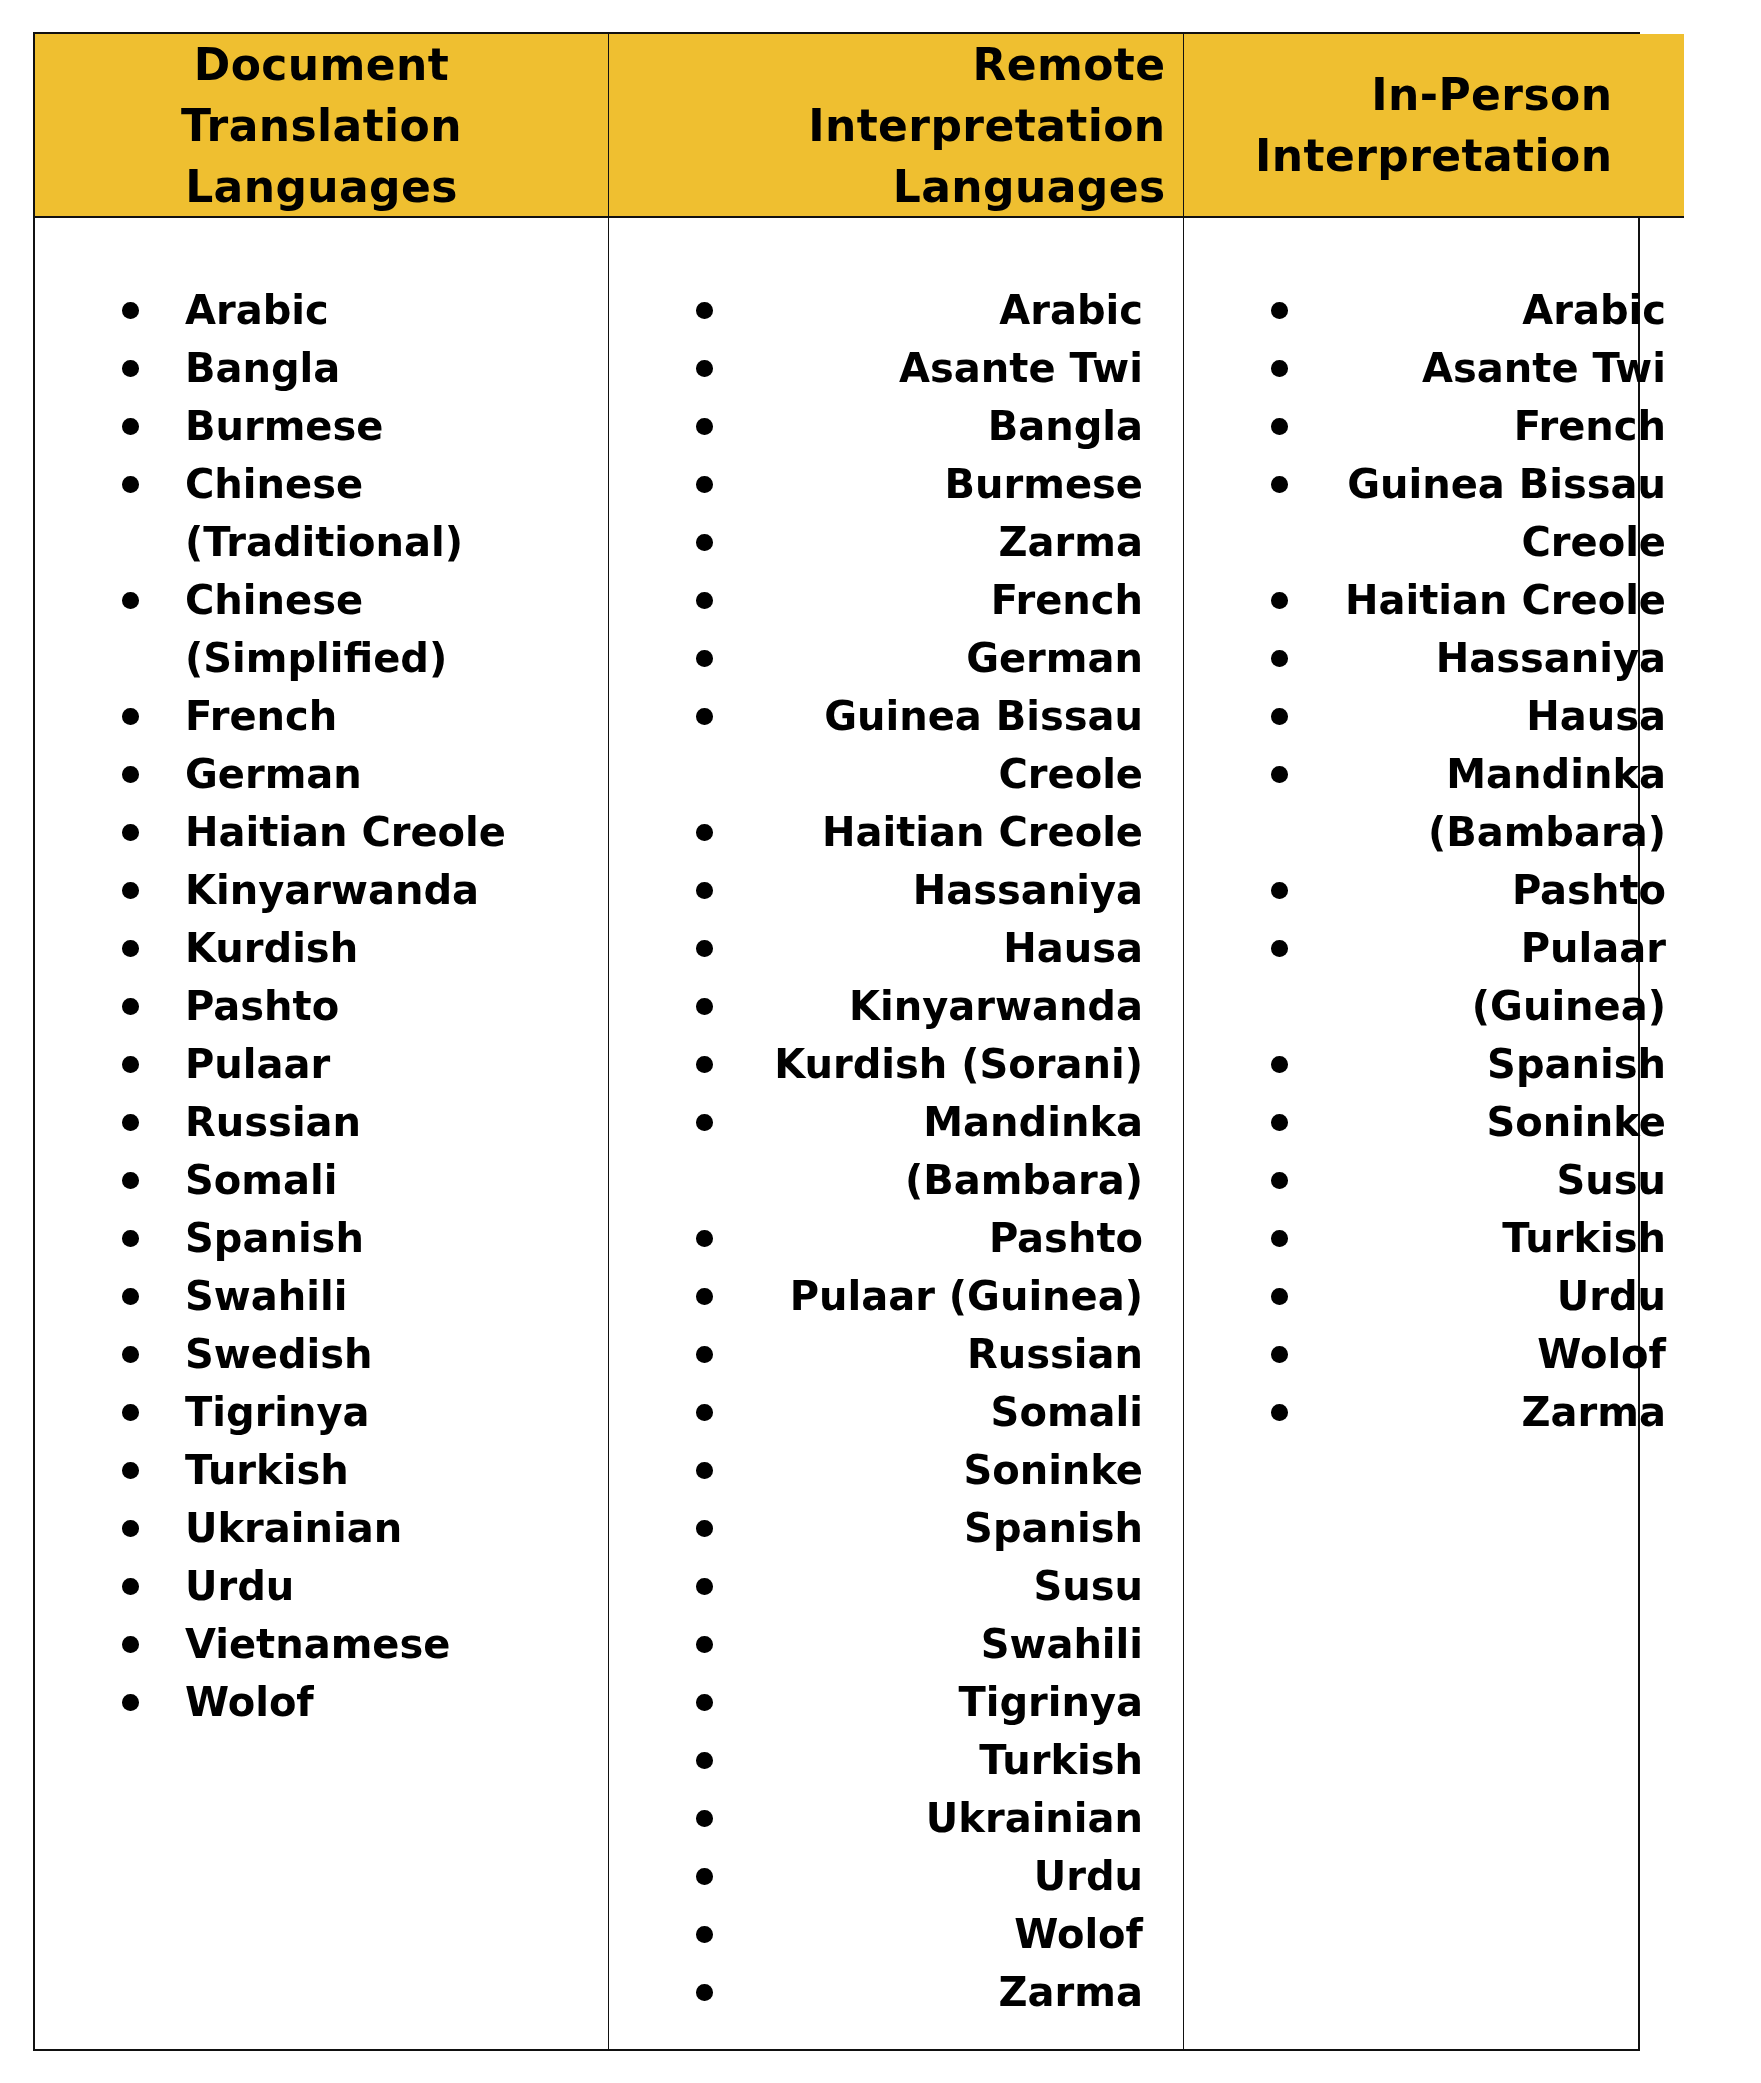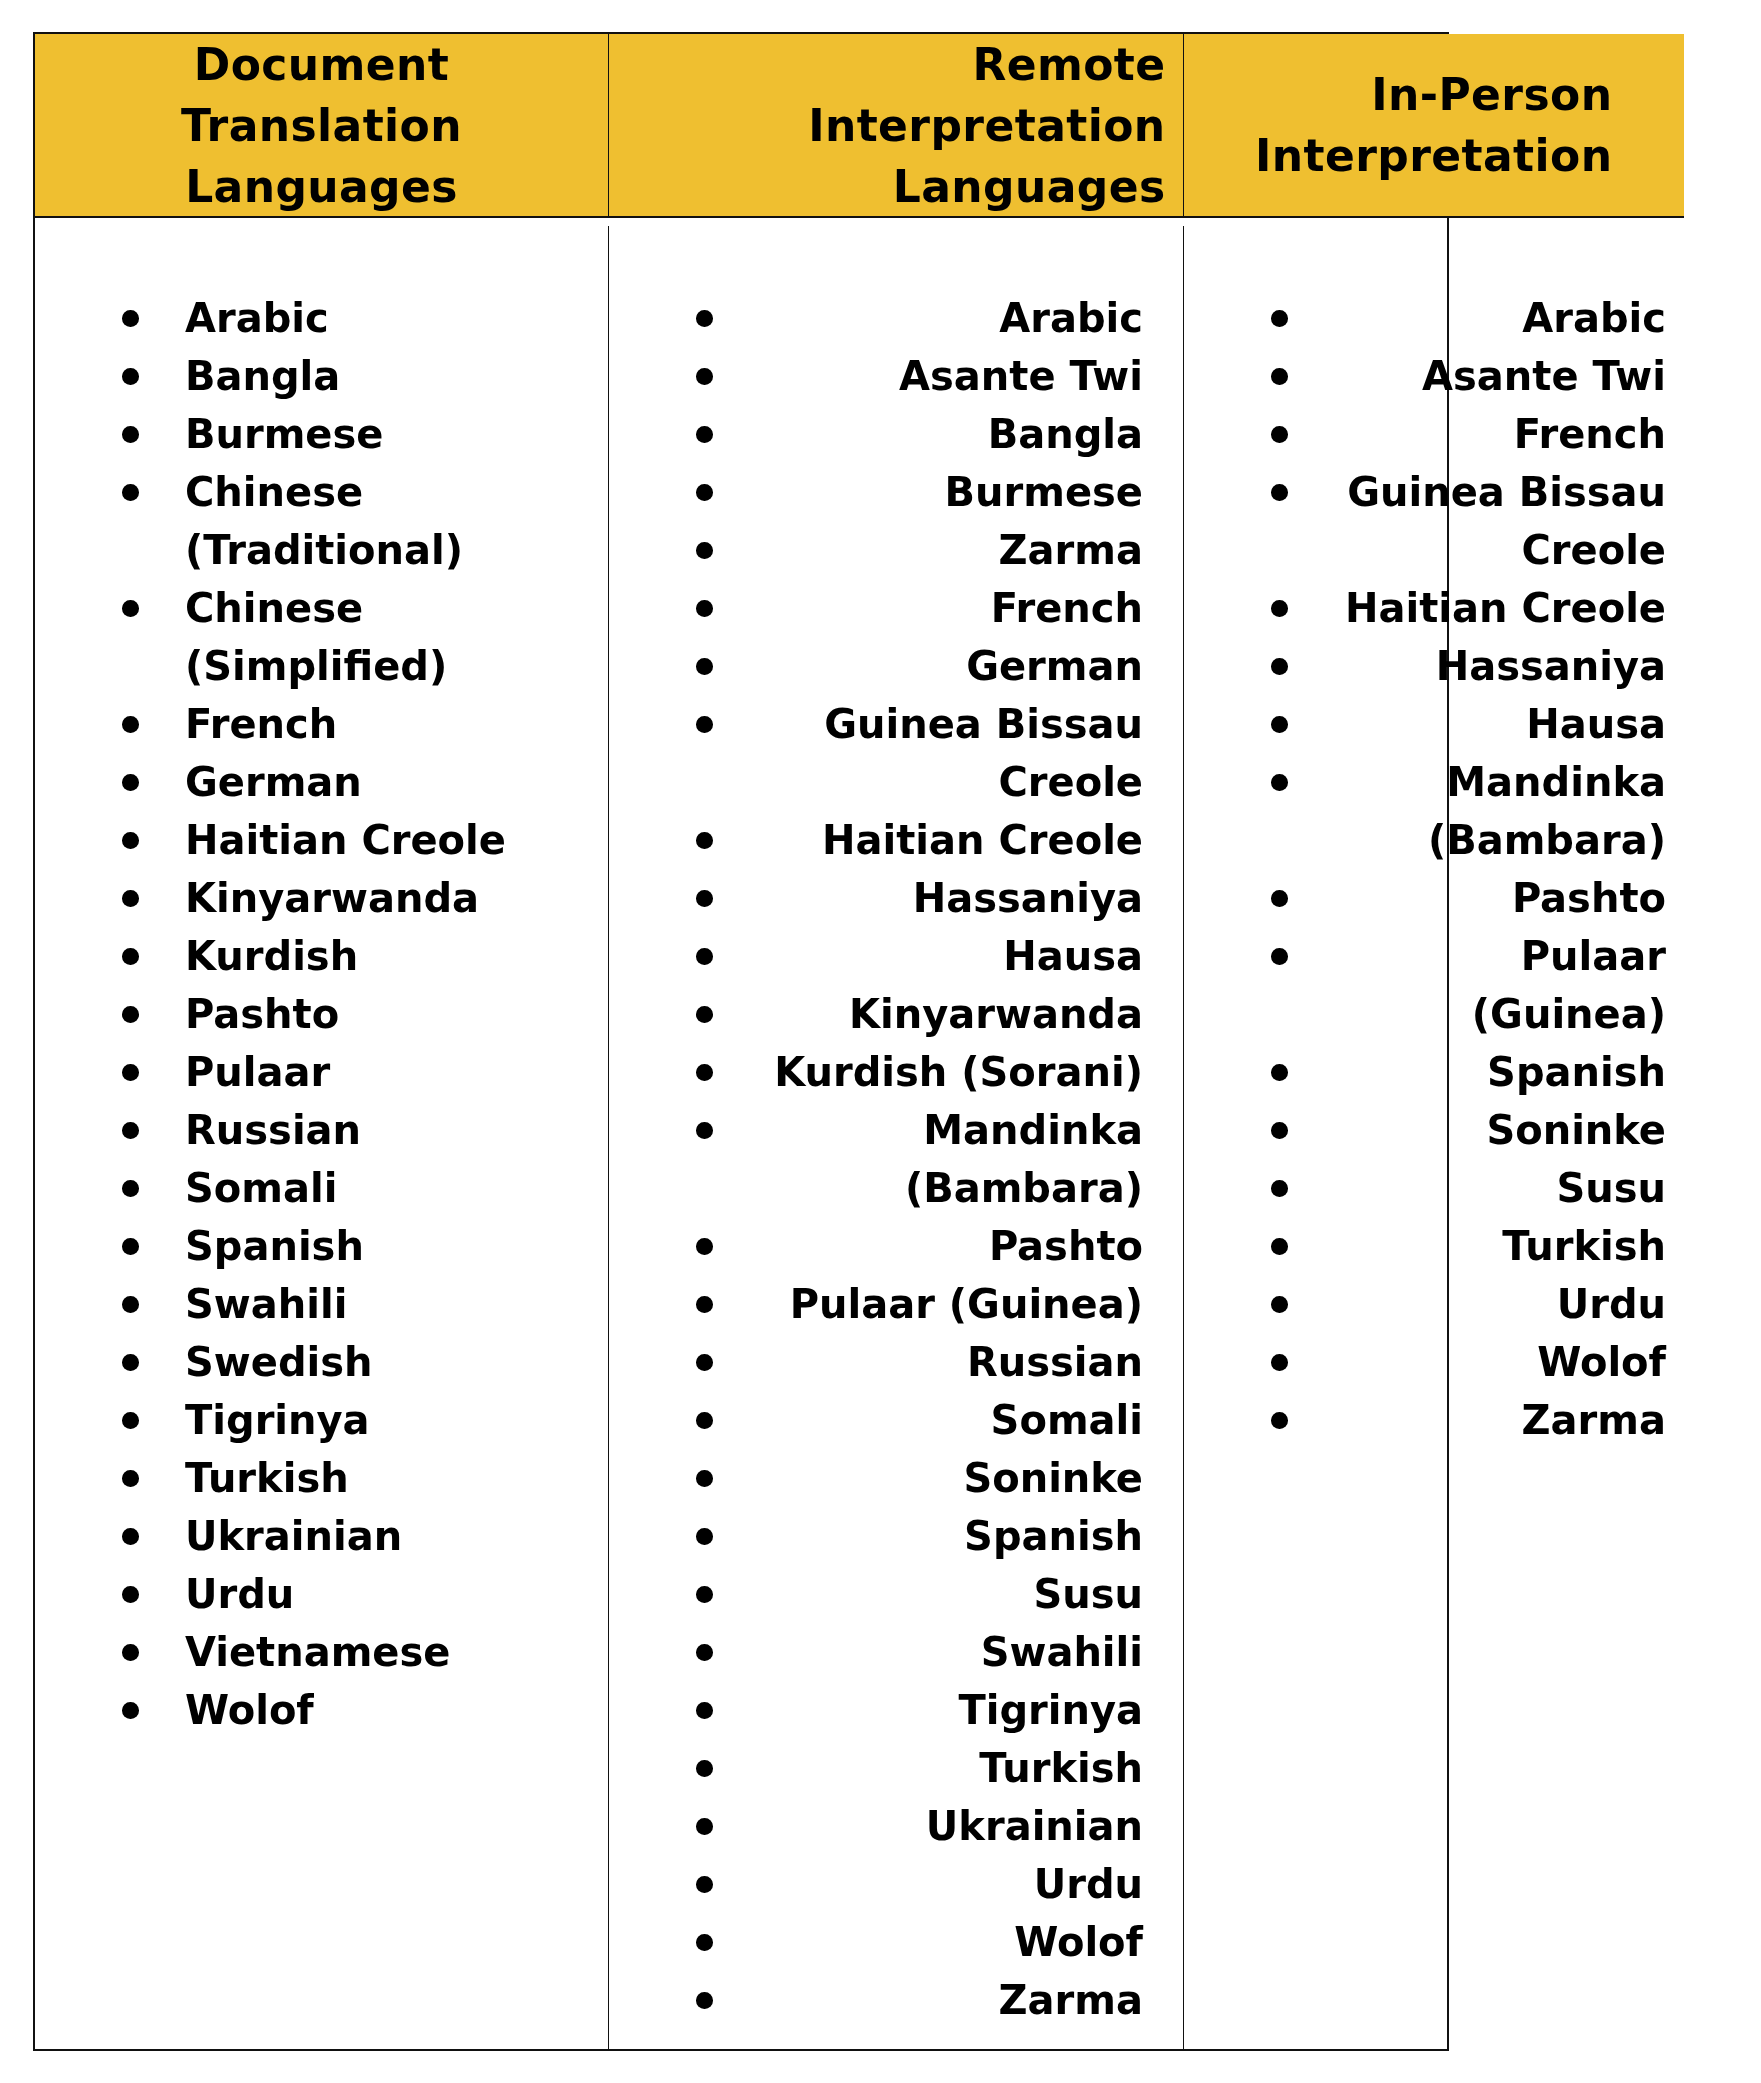--- a/index.html
+++ b/index.html
@@ -12,21 +12,21 @@
     height: 2084px;
     position: relative;
     overflow: hidden;
     font-family: "DejaVu Sans", sans-serif;
     color: #000000;
   }
   .lang-table {
     position: absolute;
     left: 33px;
     top: 32px;
-    width: 1416px;
+    width: 1607px;
     height: 2019px;
     border: 2.6px solid #111111;
     box-sizing: border-box;
     display: grid;
     grid-template-columns: 573px 575px 1fr;
     grid-template-rows: 184px 1fr;
   }
   .hdr {
     background: #EFBF30;
     border-bottom: 2.6px solid #111111;
@@ -43,21 +43,20 @@
   }
   .hdr.col2, .hdr.col3, .body-cell.col2, .body-cell.col3 {
     border-left: 1.7px solid #111111;
     text-align: right;
   }
   .hdr span { display: block; }
   .body-cell {
     position: relative;
     box-sizing: border-box;
     padding-top: 63px;
-    margin-top: 8px;
   }
   ul.lang-list {
     list-style: none;
     margin: 0;
     padding: 0;
   }
   ul.lang-list li {
     position: relative;
     font-weight: bold;
     font-size: 40px;

